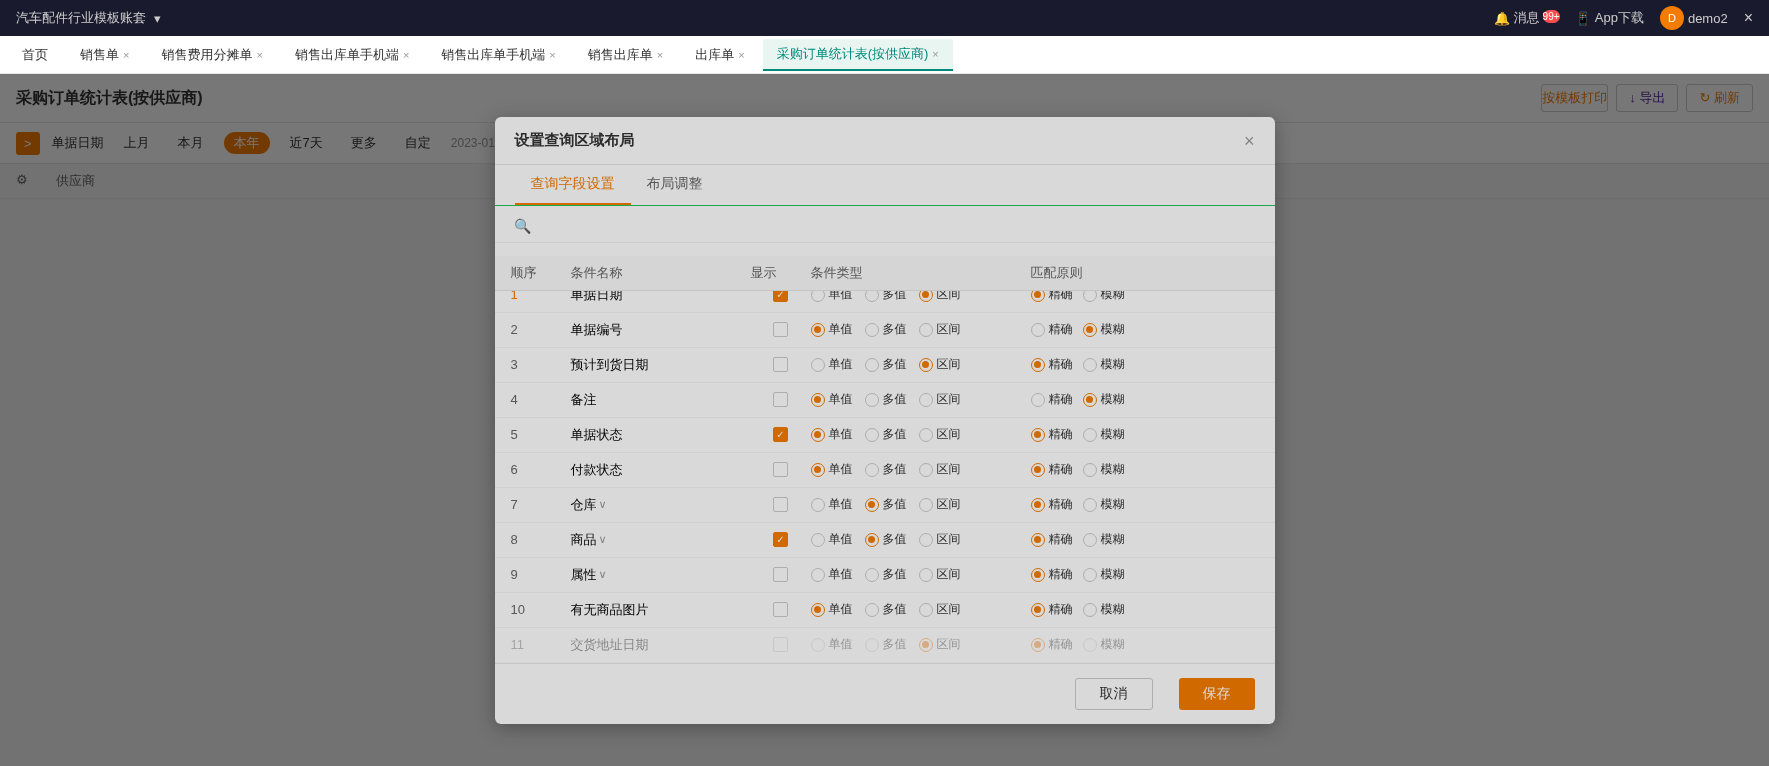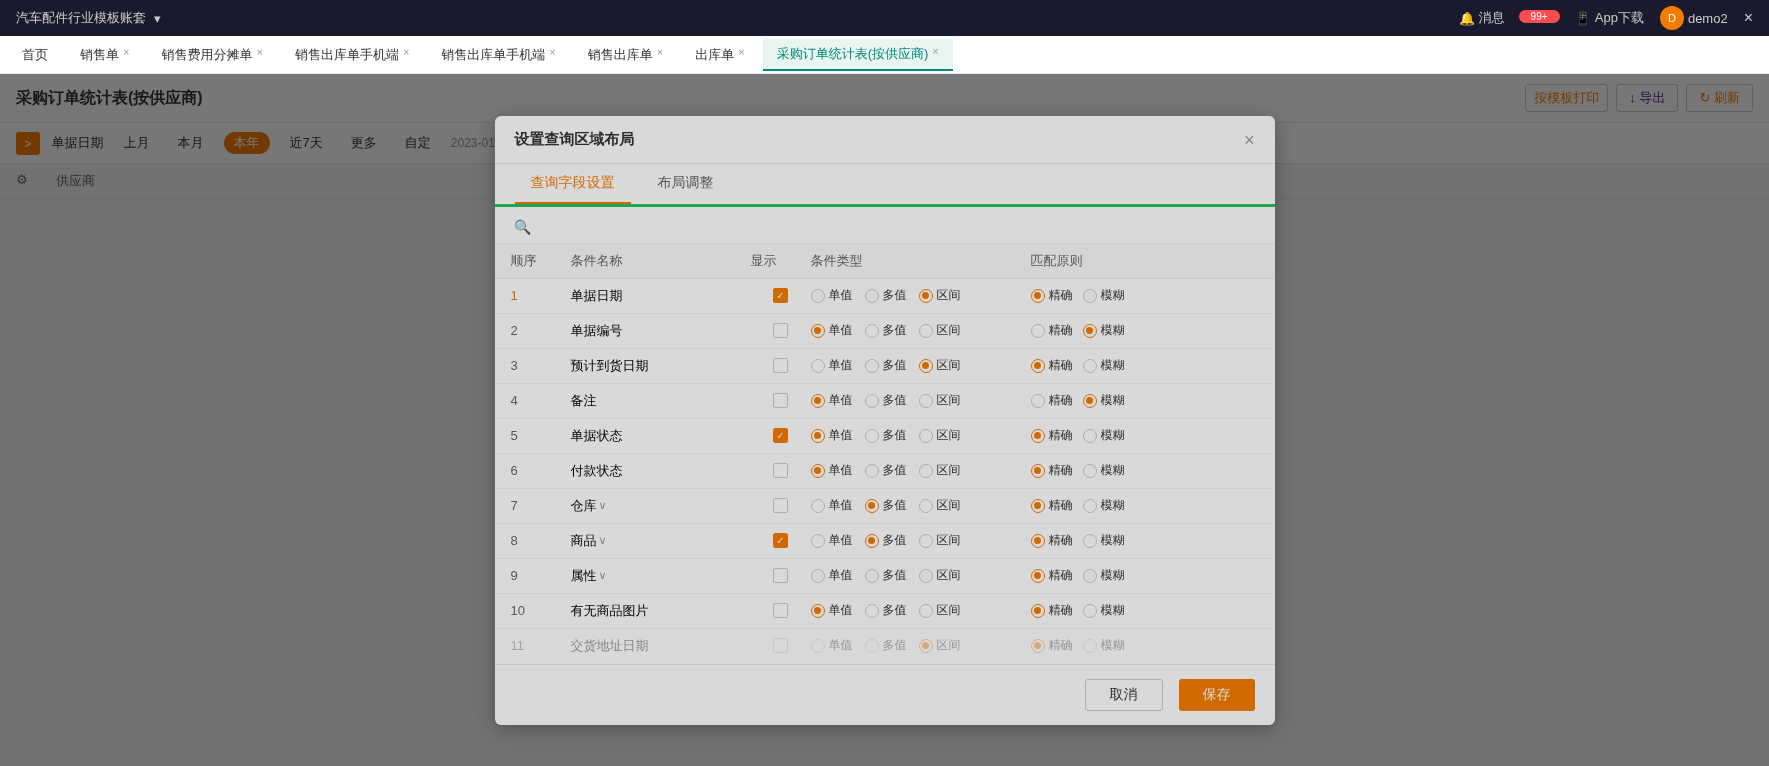--- a/index.html
+++ b/index.html
@@ -29,24 +29,23 @@
       align-items: center;
       gap: 16px;
       color: #ccc;
       font-size: 13px;
     }
     .badge {
       background: #ff4d4f;
       color: white;
       font-size: 10px;
       border-radius: 10px;
-      padding: 1px 12px;
+      padding: 1px 0;
       position: relative;
       top: -2px;
-      margin-left: 11px;
     }
     .close-x {
       color: #ccc;
       font-size: 16px;
       cursor: pointer;
     }
     
     
     .tab-bar {
       background: #fff;
@@ -58,21 +57,21 @@
       gap: 4px;
     }
     .tab-item {
       padding: 6px 14px;
       font-size: 13px;
       color: #333;
       cursor: pointer;
       border-radius: 3px 3px 0 0;
       white-space: nowrap;
       display: flex;
-      align-items: flex-start;
+      align-items: center;
       gap: 4px;
     }
     .tab-item.active {
       background: #e8f5f0;
       color: #00897b;
       border-bottom: 2px solid #00897b;
     }
     .tab-close {
       font-size: 11px;
       color: #999;
@@ -101,21 +100,21 @@
       color: #333;
     }
     .header-actions {
       display: flex;
       gap: 8px;
       align-items: center;
     }
     .btn-print {
       border: 1px solid #ccc;
       background: #fff;
-      padding: 4px 8px;
+      padding: 4px 0;
       border-radius: 3px;
       font-size: 13px;
       cursor: pointer;
       color: #f57c00;
       display: flex;
       align-items: center;
       gap: 4px;
     }
     .btn-export {
       border: 1px solid #ccc;
@@ -222,22 +221,22 @@
     .dialog-close {
       cursor: pointer;
       color: #999;
       font-size: 18px;
       line-height: 1;
     }
     
     .dialog-tabs {
       display: flex;
       padding: 0 20px;
-      border-bottom: 3px solid #22c55e;
-      gap: 11px;
+      border-bottom: 1px solid #22c55e;
+      gap: 0;
     }
     .dialog-tab {
       padding: 10px 16px;
       font-size: 14px;
       color: #666;
       cursor: pointer;
       border-bottom: 2px solid transparent;
     }
     .dialog-tab.active {
       color: #f57c00;
@@ -276,21 +275,21 @@
     .dt-header {
       display: grid;
       grid-template-columns: 60px 180px 60px 220px 160px;
       background: #fafafa;
       border-bottom: 1px solid #e8e8e8;
       padding: 8px 16px;
       font-size: 13px;
       color: #666;
       font-weight: 500;
       position: sticky;
-      top: 0;
+      top: 13px;
     }
     .dt-row {
       display: grid;
       grid-template-columns: 60px 180px 60px 220px 160px;
       padding: 8px 16px;
       border-bottom: 1px solid #f5f5f5;
       align-items: center;
       font-size: 13px;
     }
     
@@ -368,21 +367,21 @@
     .dialog-table::-webkit-scrollbar { width: 6px; }
     .dialog-table::-webkit-scrollbar-track { background: #f5f5f5; }
     .dialog-table::-webkit-scrollbar-thumb { background: #ccc; border-radius: 3px; }
     
     
     .dialog-footer {
       padding: 14px 20px;
       border-top: 1px solid #e8e8e8;
       display: flex;
       justify-content: flex-end;
-      gap: 16px;
+      gap: 26px;
     }
     .btn-cancel {
       border: 1px solid #ccc;
       background: #fff;
       padding: 6px 24px;
       border-radius: 3px;
       font-size: 14px;
       cursor: pointer;
       color: #333;
     }

